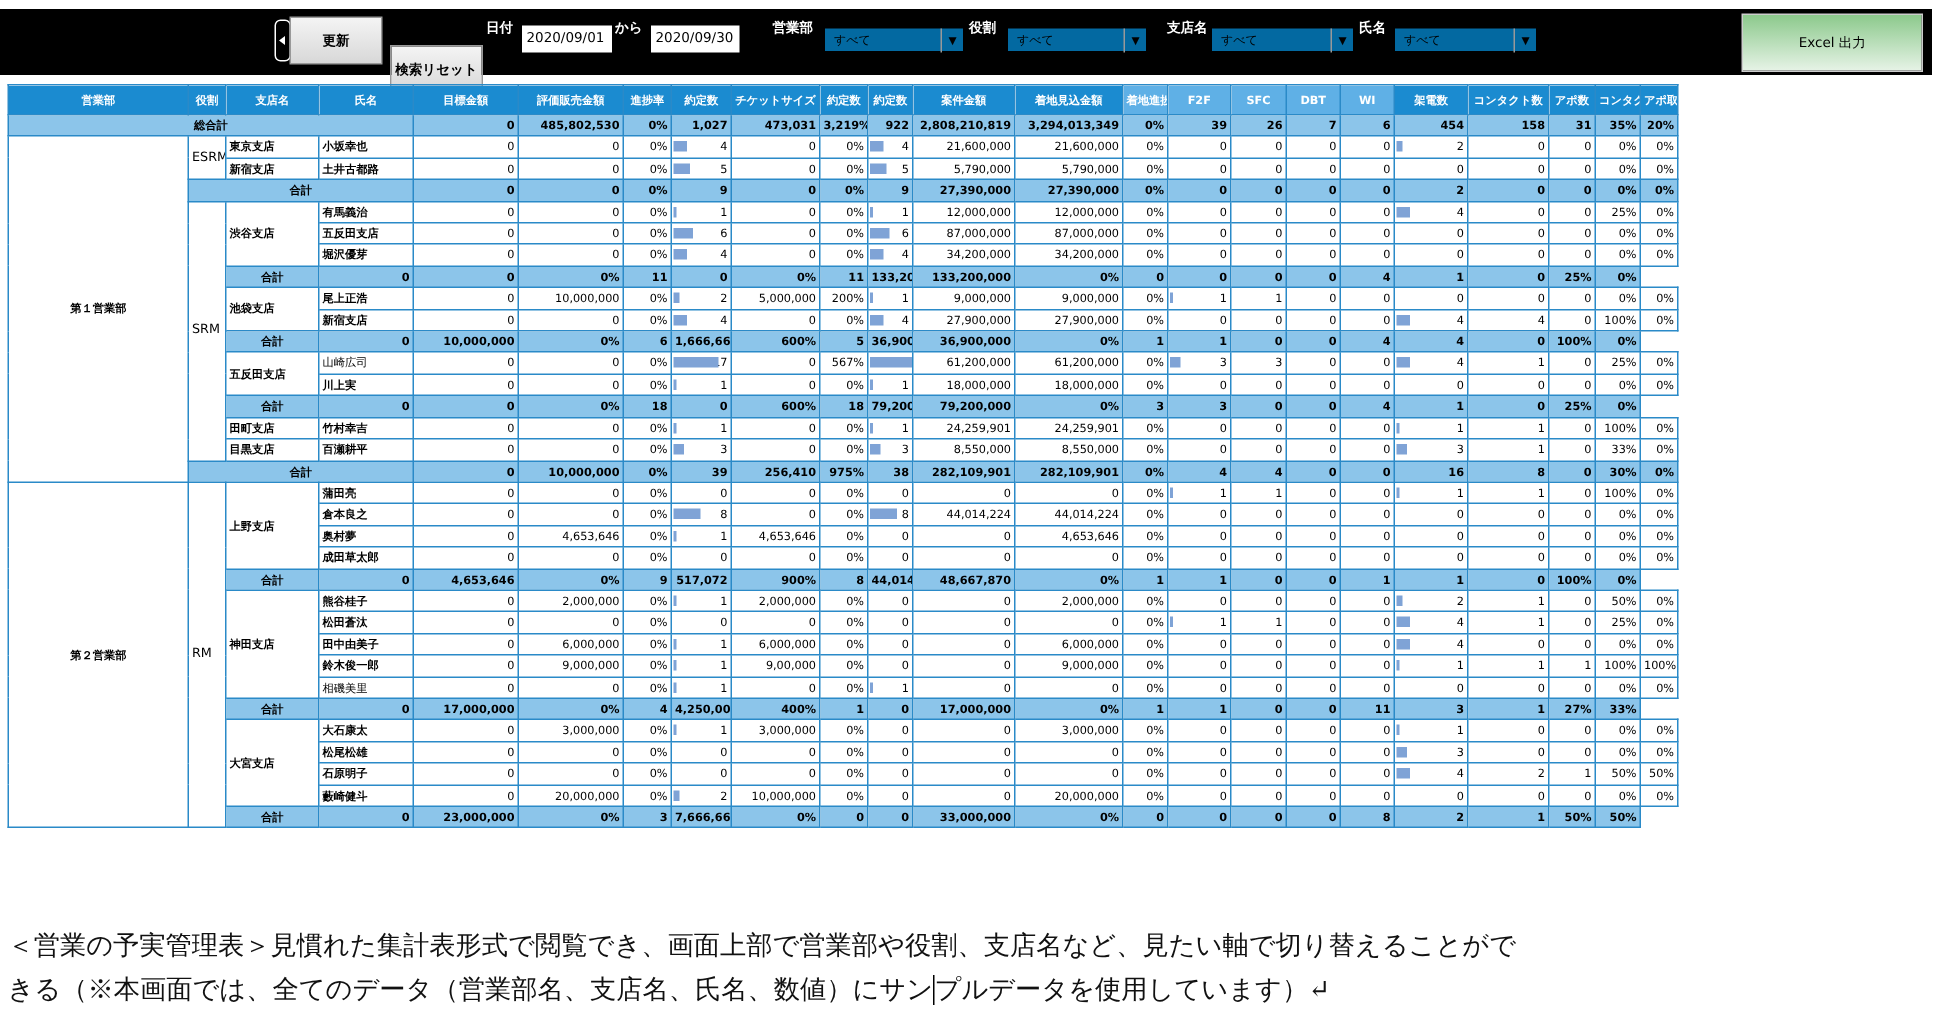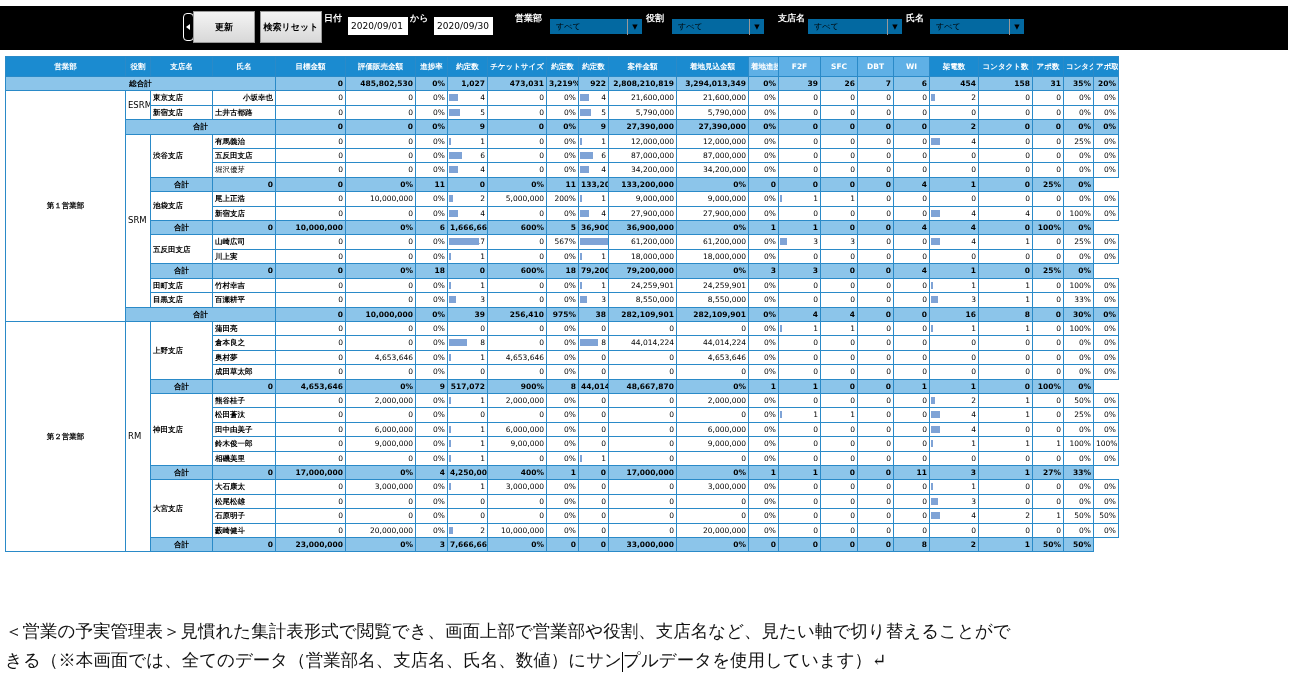--- a/index.html
+++ b/index.html
@@ -40,21 +40,21 @@
 </head>
 <body>
 
 <div class="topbar">
   <div class="blackbar"></div>
 
 
   <div class="toggle"></div>
 
   <div class="btn" style="left:193px;width:60px;">更新</div>
-  <div class="btn" style="left:260px;width:60px;">検索リセット</div>
+  <div class="btn" style="left:260px;width:60px;margin-top:19px;">検索リセット</div>
 
   <span class="lbl" style="left:324px;">日付</span>
   <div class="datebox" style="left:348px;width:54px;">2020/09/01</div>
   <span class="lbl" style="left:410px;">から</span>
   <div class="datebox" style="left:434px;width:53px;">2020/09/30</div>
 
   <span class="lbl" style="left:515px;">営業部</span>
   <div class="sel" style="left:550px;width:92px;">
     <span class="v">すべて</span>
     <span class="arr">▼</span>
@@ -68,20 +68,21 @@
   <div class="sel" style="left:808px;width:94px;">
     <span class="v">すべて</span>
     <span class="arr">▼</span>
   </div>
   <span class="lbl" style="left:906px;">氏名</span>
   <div class="sel" style="left:930px;width:94px;">
     <span class="v">すべて</span>
     <span class="arr">▼</span>
   </div>
 
+  <div class="excel">Excel 出力</div>
 </div>
 
 <table class="grid" id="grid">
   <colgroup>
     <col style="width:120px">
       <col style="width:25px">
       <col style="width:62px">
       <col style="width:63px">
     <col style="width:70px">
       <col style="width:70px">
@@ -150,21 +151,21 @@
         <td class="num">454</td>
         <td class="num">158</td>
         <td class="num">31</td>
         <td class="num">35%</td>
         <td class="num">20%</td>
       </tr>
       <tr>
         <td rowspan="16" class="grp ctr">第１営業部</td>
         <td rowspan="2" class="grp" style="font-weight: normal; font-size: 8.5px;">ESRM</td>
         <td rowspan="1" class="grp">東京支店</td>
-        <td style="font-weight: bold; text-align: right;">小坂幸也</td>
+        <td style="font-weight: bold;">小坂幸也</td>
         <td class="num">0</td>
         <td class="num">0</td>
         <td class="num">0%</td>
         <td class="num bar"><i style="width: 8.8px;"></i>4</td>
         <td class="num">0</td>
         <td class="num">0%</td>
         <td class="num bar"><i style="width: 8.8px;"></i>4</td>
         <td class="num">21,600,000</td>
         <td class="num">21,600,000</td>
         <td class="num">0%</td>
@@ -263,21 +264,21 @@
         <td class="num">0</td>
         <td class="num">0</td>
         <td class="num">0</td>
         <td class="num bar">0</td>
         <td class="num">0</td>
         <td class="num">0</td>
         <td class="num">0%</td>
         <td class="num">0%</td>
       </tr>
       <tr>
-        <td style="font-weight: normal;">堀沢優芽</td>
+        <td style="font-weight: bold;">堀沢優芽</td>
         <td class="num">0</td>
         <td class="num">0</td>
         <td class="num">0%</td>
         <td class="num bar"><i style="width: 8.8px;"></i>4</td>
         <td class="num">0</td>
         <td class="num">0%</td>
         <td class="num bar"><i style="width: 8.8px;"></i>4</td>
         <td class="num">34,200,000</td>
         <td class="num">34,200,000</td>
         <td class="num">0%</td>
@@ -375,21 +376,21 @@
         <td class="num">0</td>
         <td class="num">0</td>
         <td class="num">4</td>
         <td class="num">4</td>
         <td class="num">0</td>
         <td class="num">100%</td>
         <td class="num">0%</td>
       </tr>
       <tr>
         <td rowspan="2" class="grp">五反田支店</td>
-        <td style="font-weight: bold; margin-top: 48px;">山崎広司</td>
+        <td style="font-weight: normal; margin-top: 48px;">山崎広司</td>
         <td class="num">0</td>
         <td class="num">0</td>
         <td class="num">0%</td>
         <td class="num bar"><i style="width: 30px;"></i>17</td>
         <td class="num">0</td>
         <td class="num">567%</td>
         <td class="num bar"><i style="width: 30px;"></i>17</td>
         <td class="num">61,200,000</td>
         <td class="num">61,200,000</td>
         <td class="num">0%</td>
@@ -711,21 +712,21 @@
         <td class="num">0</td>
         <td class="num">0</td>
         <td class="num">0</td>
         <td class="num bar"><i style="width: 2.2px;"></i>1</td>
         <td class="num">1</td>
         <td class="num">1</td>
         <td class="num">100%</td>
         <td class="num">100%</td>
       </tr>
       <tr>
-        <td style="font-weight: bold;">相磯美里</td>
+        <td style="font-weight: normal;">相磯美里</td>
         <td class="num">0</td>
         <td class="num">0</td>
         <td class="num">0%</td>
         <td class="num bar"><i style="width: 2.2px;"></i>1</td>
         <td class="num">0</td>
         <td class="num">0%</td>
         <td class="num bar"><i style="width: 2.2px;"></i>1</td>
         <td class="num">0</td>
         <td class="num">0</td>
         <td class="num">0%</td>

